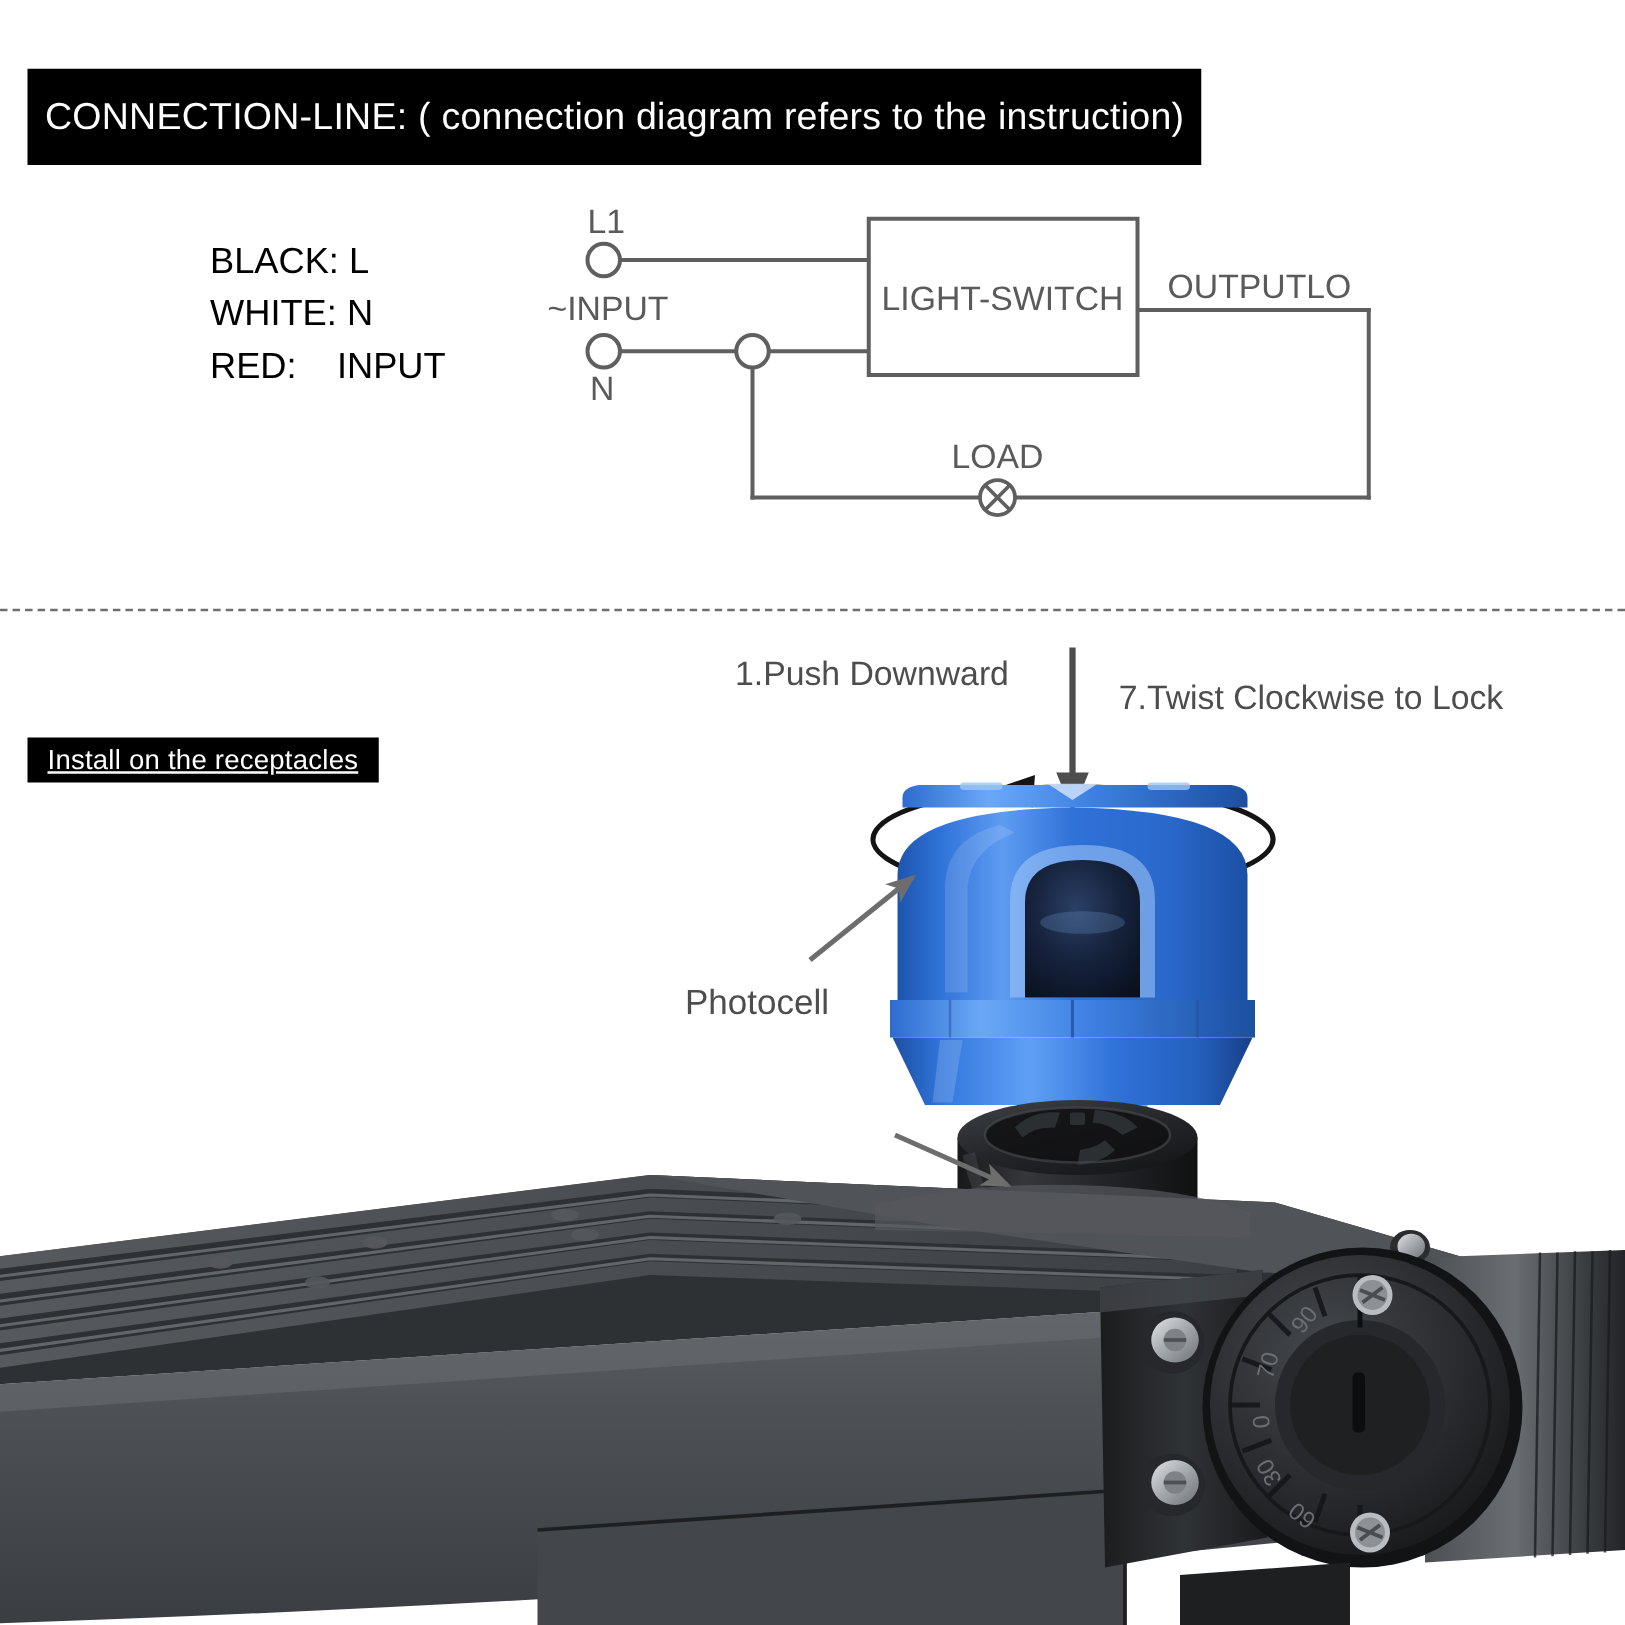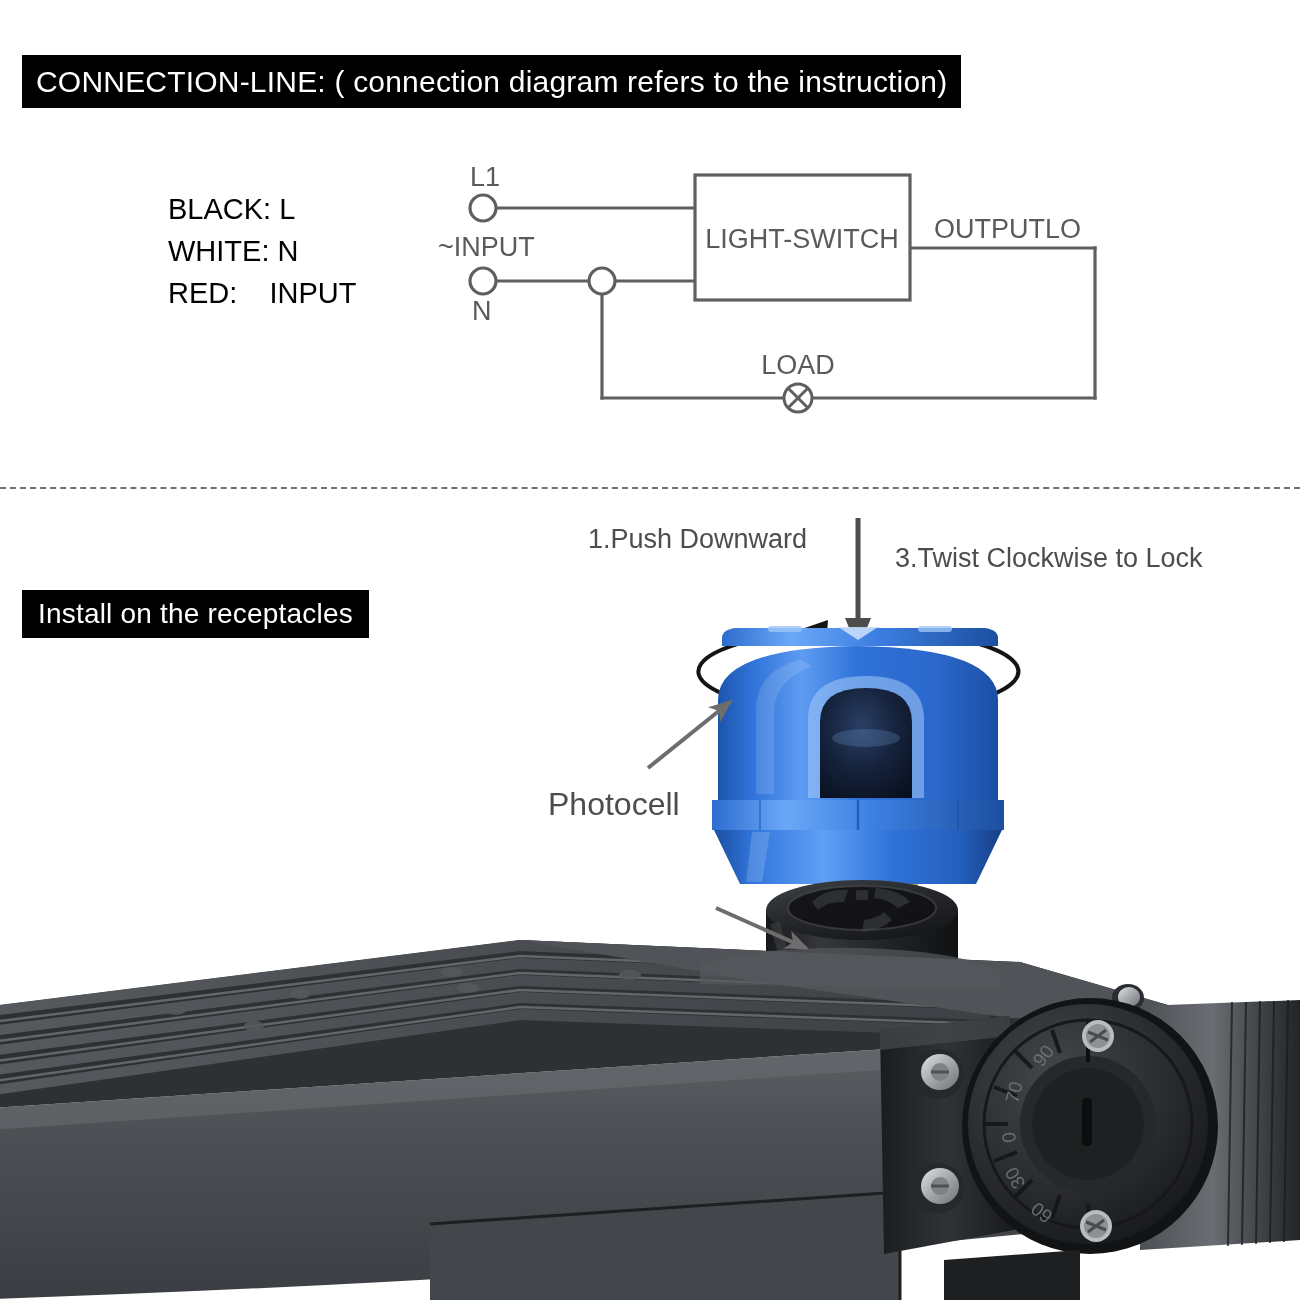--- a/index.html
+++ b/index.html
@@ -10,22 +10,22 @@
     color:#4a4a4a;-webkit-font-smoothing:antialiased;
   }
   .stage{position:absolute;left:0;top:0;width:1300px;height:1300px;}
 
   
   .banner{
     position:absolute;background:#000000;color:#ffffff;
     display:flex;align-items:center;white-space:nowrap;
     letter-spacing:.2px;
   }
-  #banner-top{left:22px;top:55px;height:53px;padding:0 14px;font-size:30px;}
-  #banner-install{left:22px;top:590px;height:48px;padding:0 16px;font-size:28px;}
+  #banner-top{left:22px;top:55px;height:53px;padding:12px 14px;font-size:30px;}
+  #banner-install{left:22px;top:590px;height:36px;padding:0 16px;font-size:22px;text-decoration:underline;}
 
   
   #legend{position:absolute;left:168px;top:188px;font-size:29px;line-height:42px;color:#000000;}
   #legend .row{display:block;white-space:pre;}
 
   
   #circuit{position:absolute;left:0;top:120px;width:1300px;height:330px;}
 
   
   #divider{
@@ -34,21 +34,21 @@
   }
 
   
   .step-label{position:absolute;font-size:27px;color:#4d4d4d;white-space:nowrap;}
   #step1{left:588px;top:524px;}
   #step2{left:895px;top:543px;}
 
   
   #scene{position:absolute;left:0;top:470px;width:1300px;height:830px;}
 
-  .callout{position:absolute;font-size:32px;color:#4d4d4d;white-space:nowrap;}
+  .callout{position:absolute;font-size:28px;color:#4d4d4d;white-space:nowrap;}
   #label-photocell{left:548px;top:786px;}
   #label-receptacles{left:250px;top:893px;}
 </style>
 </head>
 <body>
 
 <div class="stage">
 
   <div class="banner" id="banner-top">CONNECTION-LINE: ( connection diagram refers to the instruction)</div>
 
@@ -96,21 +96,21 @@
     <text x="802" y="128" text-anchor="middle" font-family="Liberation Sans, sans-serif" font-size="27" fill="#5a5a5a">LIGHT-SWITCH</text>
     <text x="934" y="118" font-family="Liberation Sans, sans-serif" font-size="27" fill="#5a5a5a">OUTPUTLO</text>
     <text x="798" y="254" text-anchor="middle" font-family="Liberation Sans, sans-serif" font-size="27" fill="#5a5a5a">LOAD</text>
   </svg>
 
   <div id="divider"></div>
 
   <div class="banner" id="banner-install">Install on the receptacles</div>
 
   <div class="step-label" id="step1">1.Push Downward</div>
-  <div class="step-label" id="step2">3.Twist Clockwise to Lock</div>
+  <div class="step-label" id="step2">7.Twist Clockwise to Lock</div>
 
   <div class="callout" id="label-photocell">Photocell</div>
 
   <svg id="scene" viewBox="0 0 1300 830">
     <defs>
       <linearGradient id="gBlueTop" x1="0" y1="0" x2="1" y2="0">
         <stop offset="0" stop-color="#1d55ad"></stop>
         <stop offset="0.12" stop-color="#2f72d8"></stop>
         <stop offset="0.30" stop-color="#5e9cf2"></stop>
         <stop offset="0.50" stop-color="#2f72d8"></stop>

